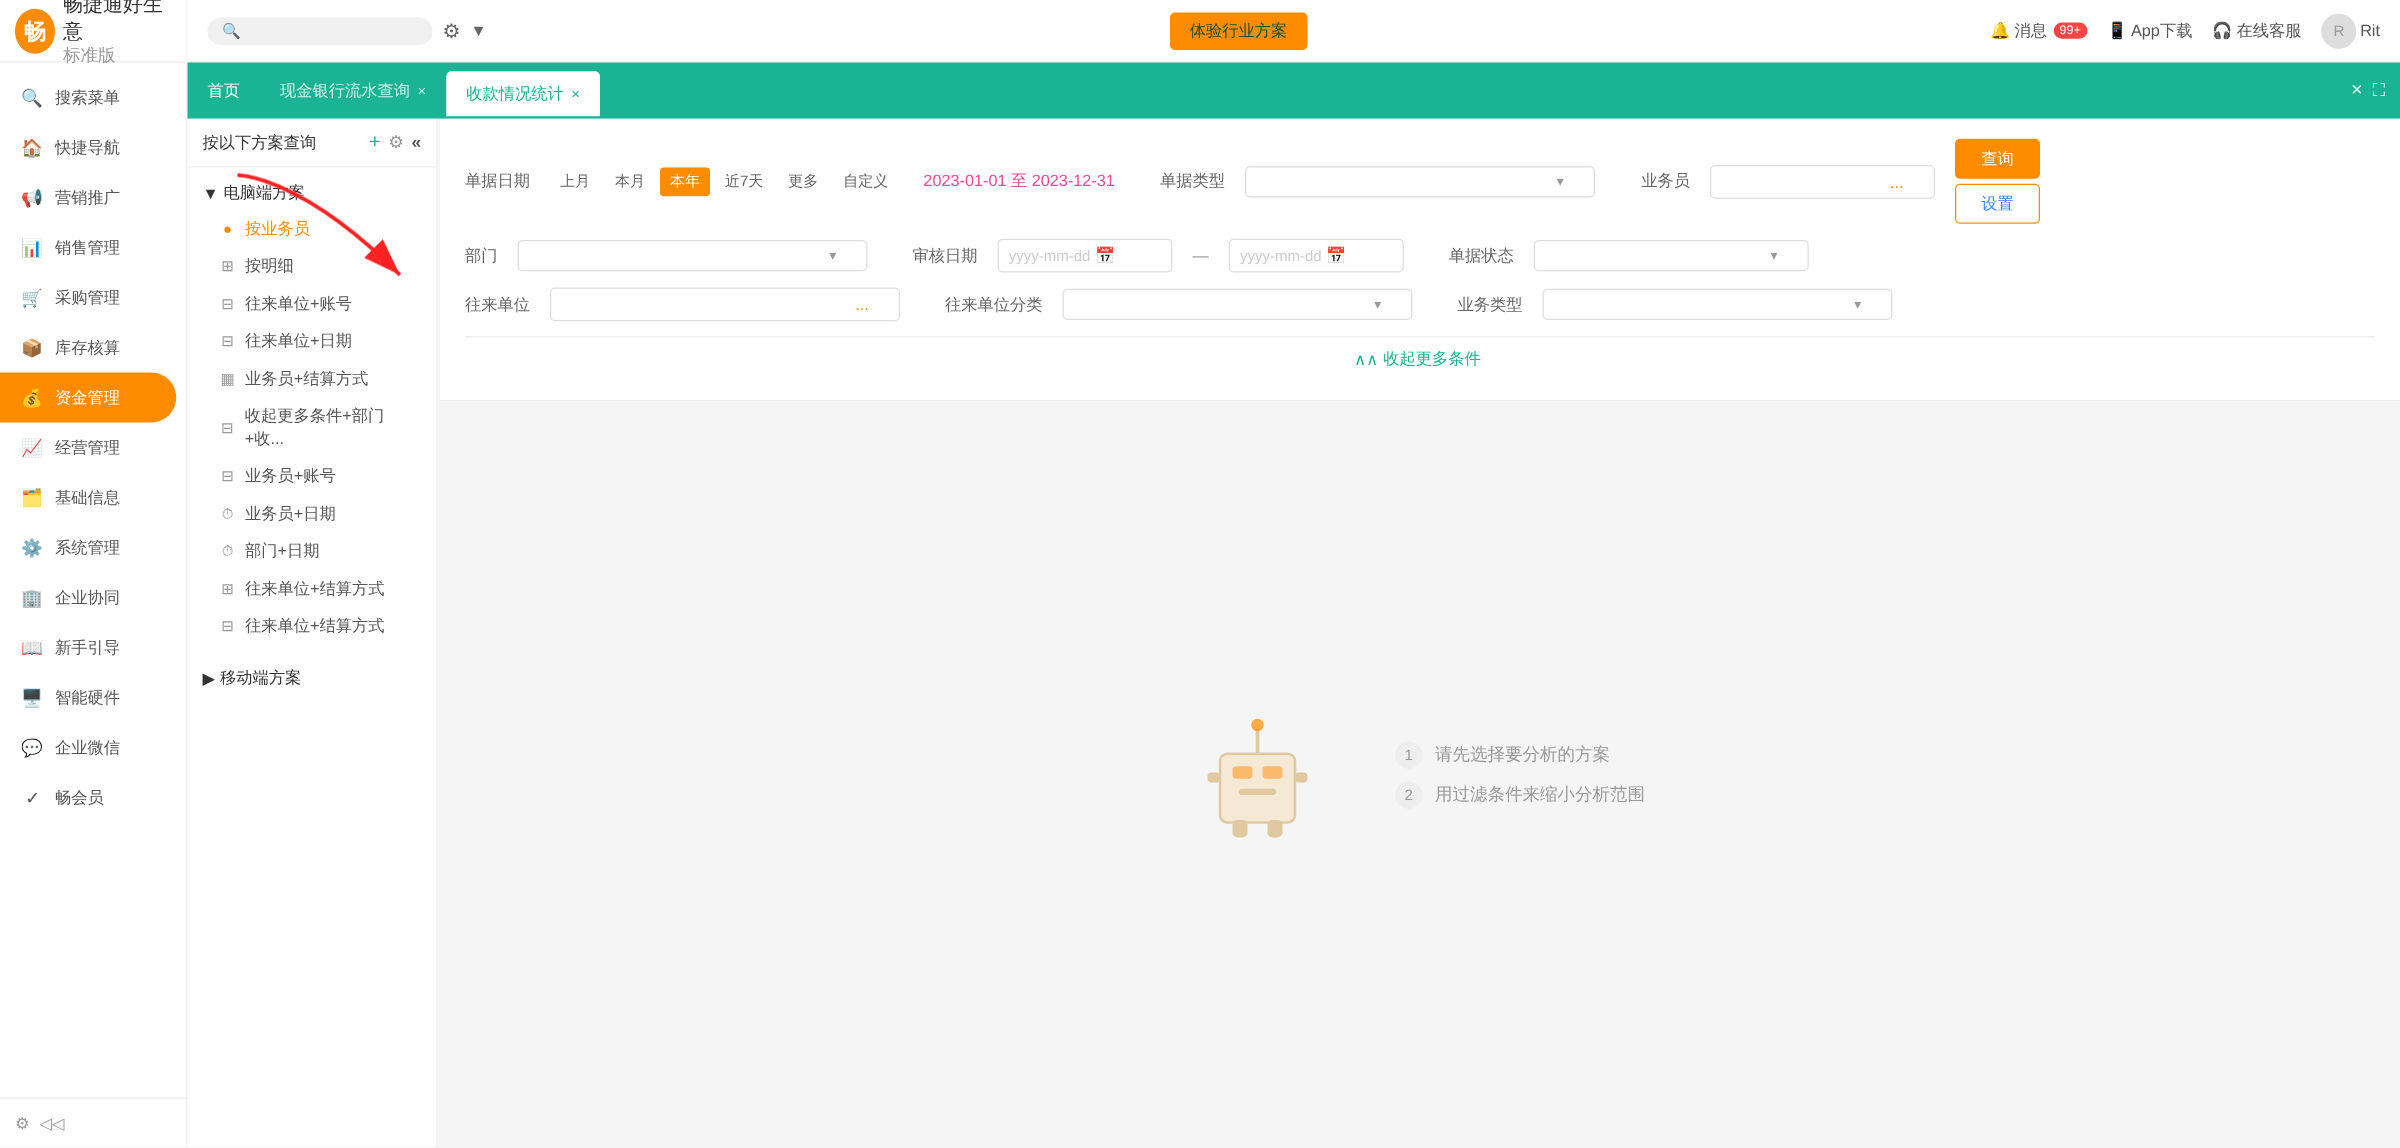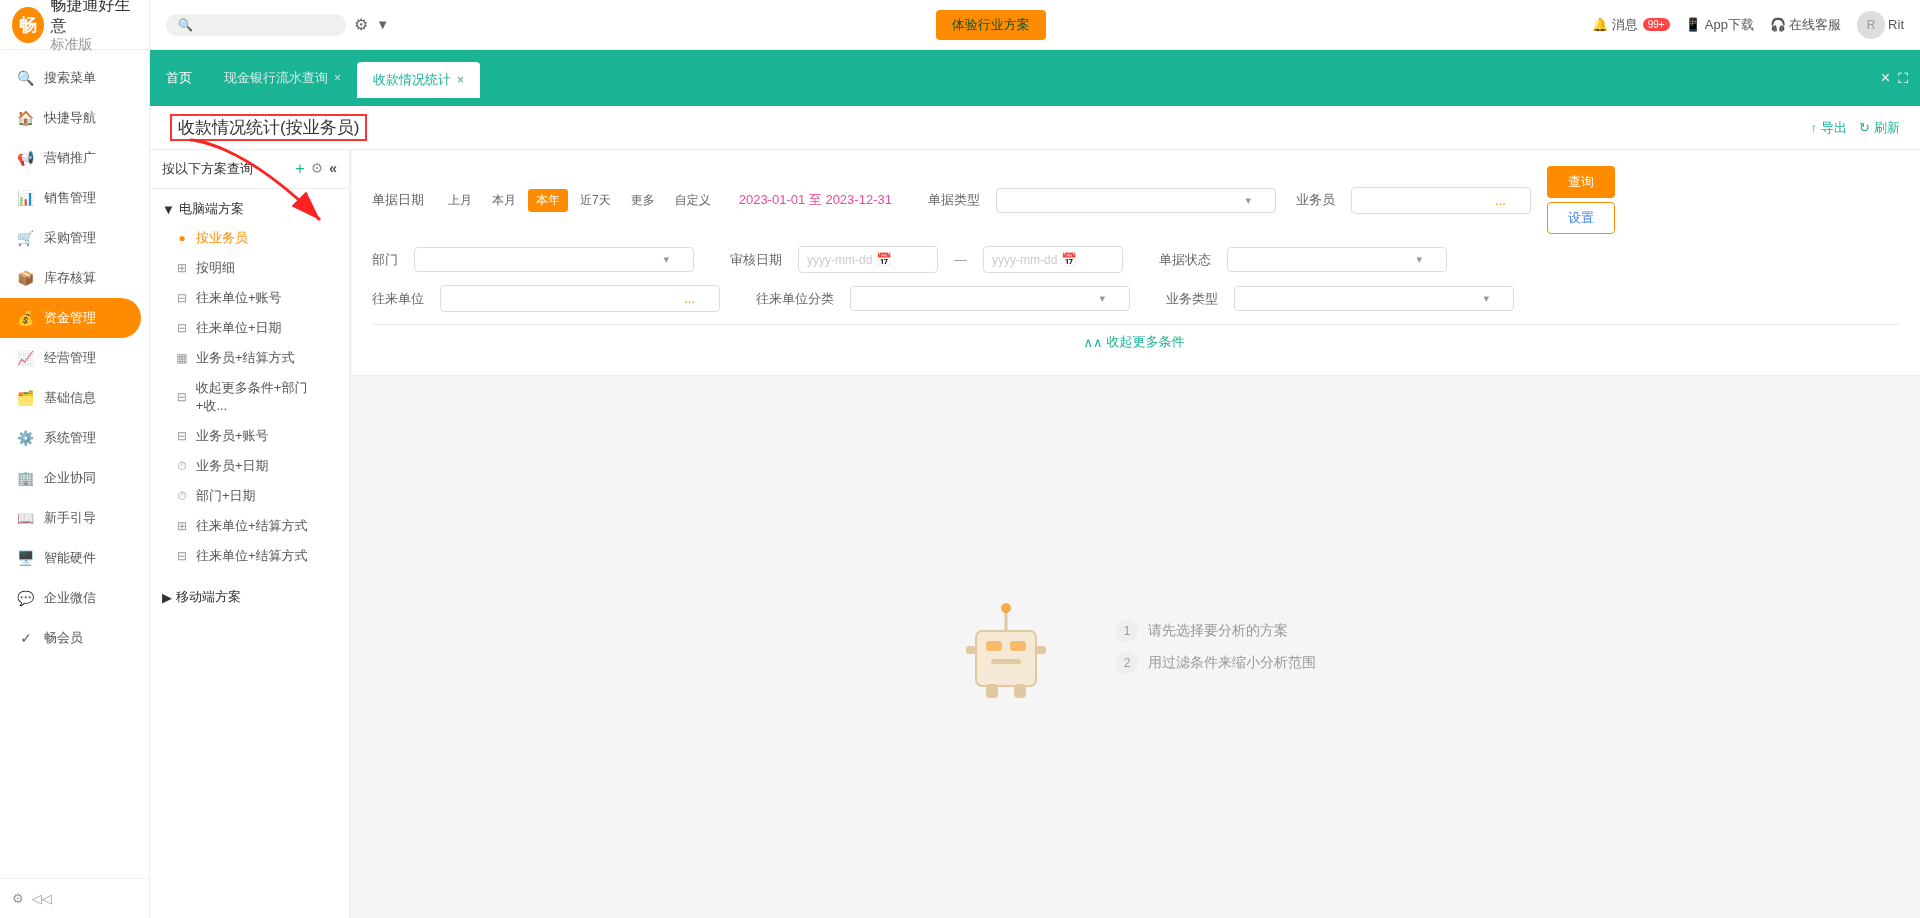--- a/index.html
+++ b/index.html
@@ -22,21 +22,21 @@
 
     
     .topbar { height: 50px; background: #fff; display: flex; align-items: center; padding: 0 16px; border-bottom: 1px solid #eee; justify-content: space-between; }
     .topbar-left { display: flex; align-items: center; gap: 8px; }
     .topbar-search { background: #f0f0f0; border-radius: 15px; padding: 4px 12px; font-size: 12px; color: #999; display: flex; align-items: center; gap: 4px; min-width: 180px; }
     .topbar-demo-btn { background: #ff8c00; color: #14532d; border: none; border-radius: 4px; padding: 6px 16px; font-size: 13px; cursor: pointer; }
     .topbar-right { display: flex; align-items: center; gap: 16px; color: #555; font-size: 13px; }
     .notification-badge { background: #ff4444; color: white; border-radius: 10px; padding: 1px 5px; font-size: 10px; margin-left: 2px; }
 
     
-    .tabs { height: 56px; background: #1ab394; display: flex; align-items: center; padding: 0 0; }
+    .tabs { height: 45px; background: #1ab394; display: flex; align-items: center; padding: 0 0; }
     .tab { display: flex; align-items: center; padding: 0 16px; height: 40px; color: rgba(255,255,255,0.8); cursor: pointer; font-size: 13px; gap: 6px; }
     .tab.active { background: #fff; color: #1ab394; border-radius: 4px 4px 0 0; margin-top: 4px; height: 36px; }
     .tab-home { color: white; }
     .tab-close { color: rgba(255,255,255,0.7); font-size: 12px; cursor: pointer; }
     .tab.active .tab-close { color: #1ab394; }
     .tabs-right { margin-left: auto; display: flex; align-items: center; gap: 8px; padding-right: 12px; color: white; }
 
     
     .page-content { flex: 1; background: #f5f5f5; display: flex; flex-direction: column; overflow: hidden; }
 
@@ -217,35 +217,20 @@
       <span class="tab-close">×</span>
     </div>
     <div class="tabs-right">
       <span style="cursor:pointer; font-size:16px;">×</span>
       <span style="cursor:pointer; font-size:14px;">⛶</span>
     </div>
   </div>
 
   <div class="page-content">
 
-    <div class="page-header">
-      <div style="position:relative;">
-        <span class="page-title" style="border:2px solid #ff3333; padding:2px 6px; font-size:17px; font-weight:500; color:#333;">收款情况统计(按业务员)</span>
-      </div>
-      <div class="page-actions">
-        <div class="page-action">
-          <span>↑</span>
-          <span>导出</span>
-        </div>
-        <div class="page-action">
-          <span>↻</span>
-          <span>刷新</span>
-        </div>
-      </div>
-    </div>
 
     <div class="content-main">
 
       <div class="left-panel">
         <div class="left-panel-header">
           <span>按以下方案查询</span>
           <div class="left-panel-actions">
             <span style="color:#1ab394;font-size:16px;cursor:pointer;">+</span>
             <span style="cursor:pointer;">⚙</span>
             <span style="cursor:pointer;font-weight:bold;color:#555;">«</span>
@@ -327,21 +312,21 @@
               <span class="date-tab">自定义</span>
             </div>
             <span class="date-range">2023-01-01 至 2023-12-31</span>
 
             <span class="filter-label" style="margin-left:20px;">单据类型</span>
             <div class="filter-select filter-select-wide">
               <span style="color:#ccc;"></span>
               <span class="chevron">▾</span>
             </div>
 
-            <span class="filter-label" style="margin-left:4px;">业务员</span>
+            <span class="filter-label" style="margin-left:21px;">业务员</span>
             <div class="filter-select">
               <span style="color:#ccc;"></span>
               <span class="filter-more">...</span>
             </div>
 
             <div class="btn-group">
               <button class="query-btn">查询</button>
               <button class="setting-btn">设置</button>
             </div>
           </div>

